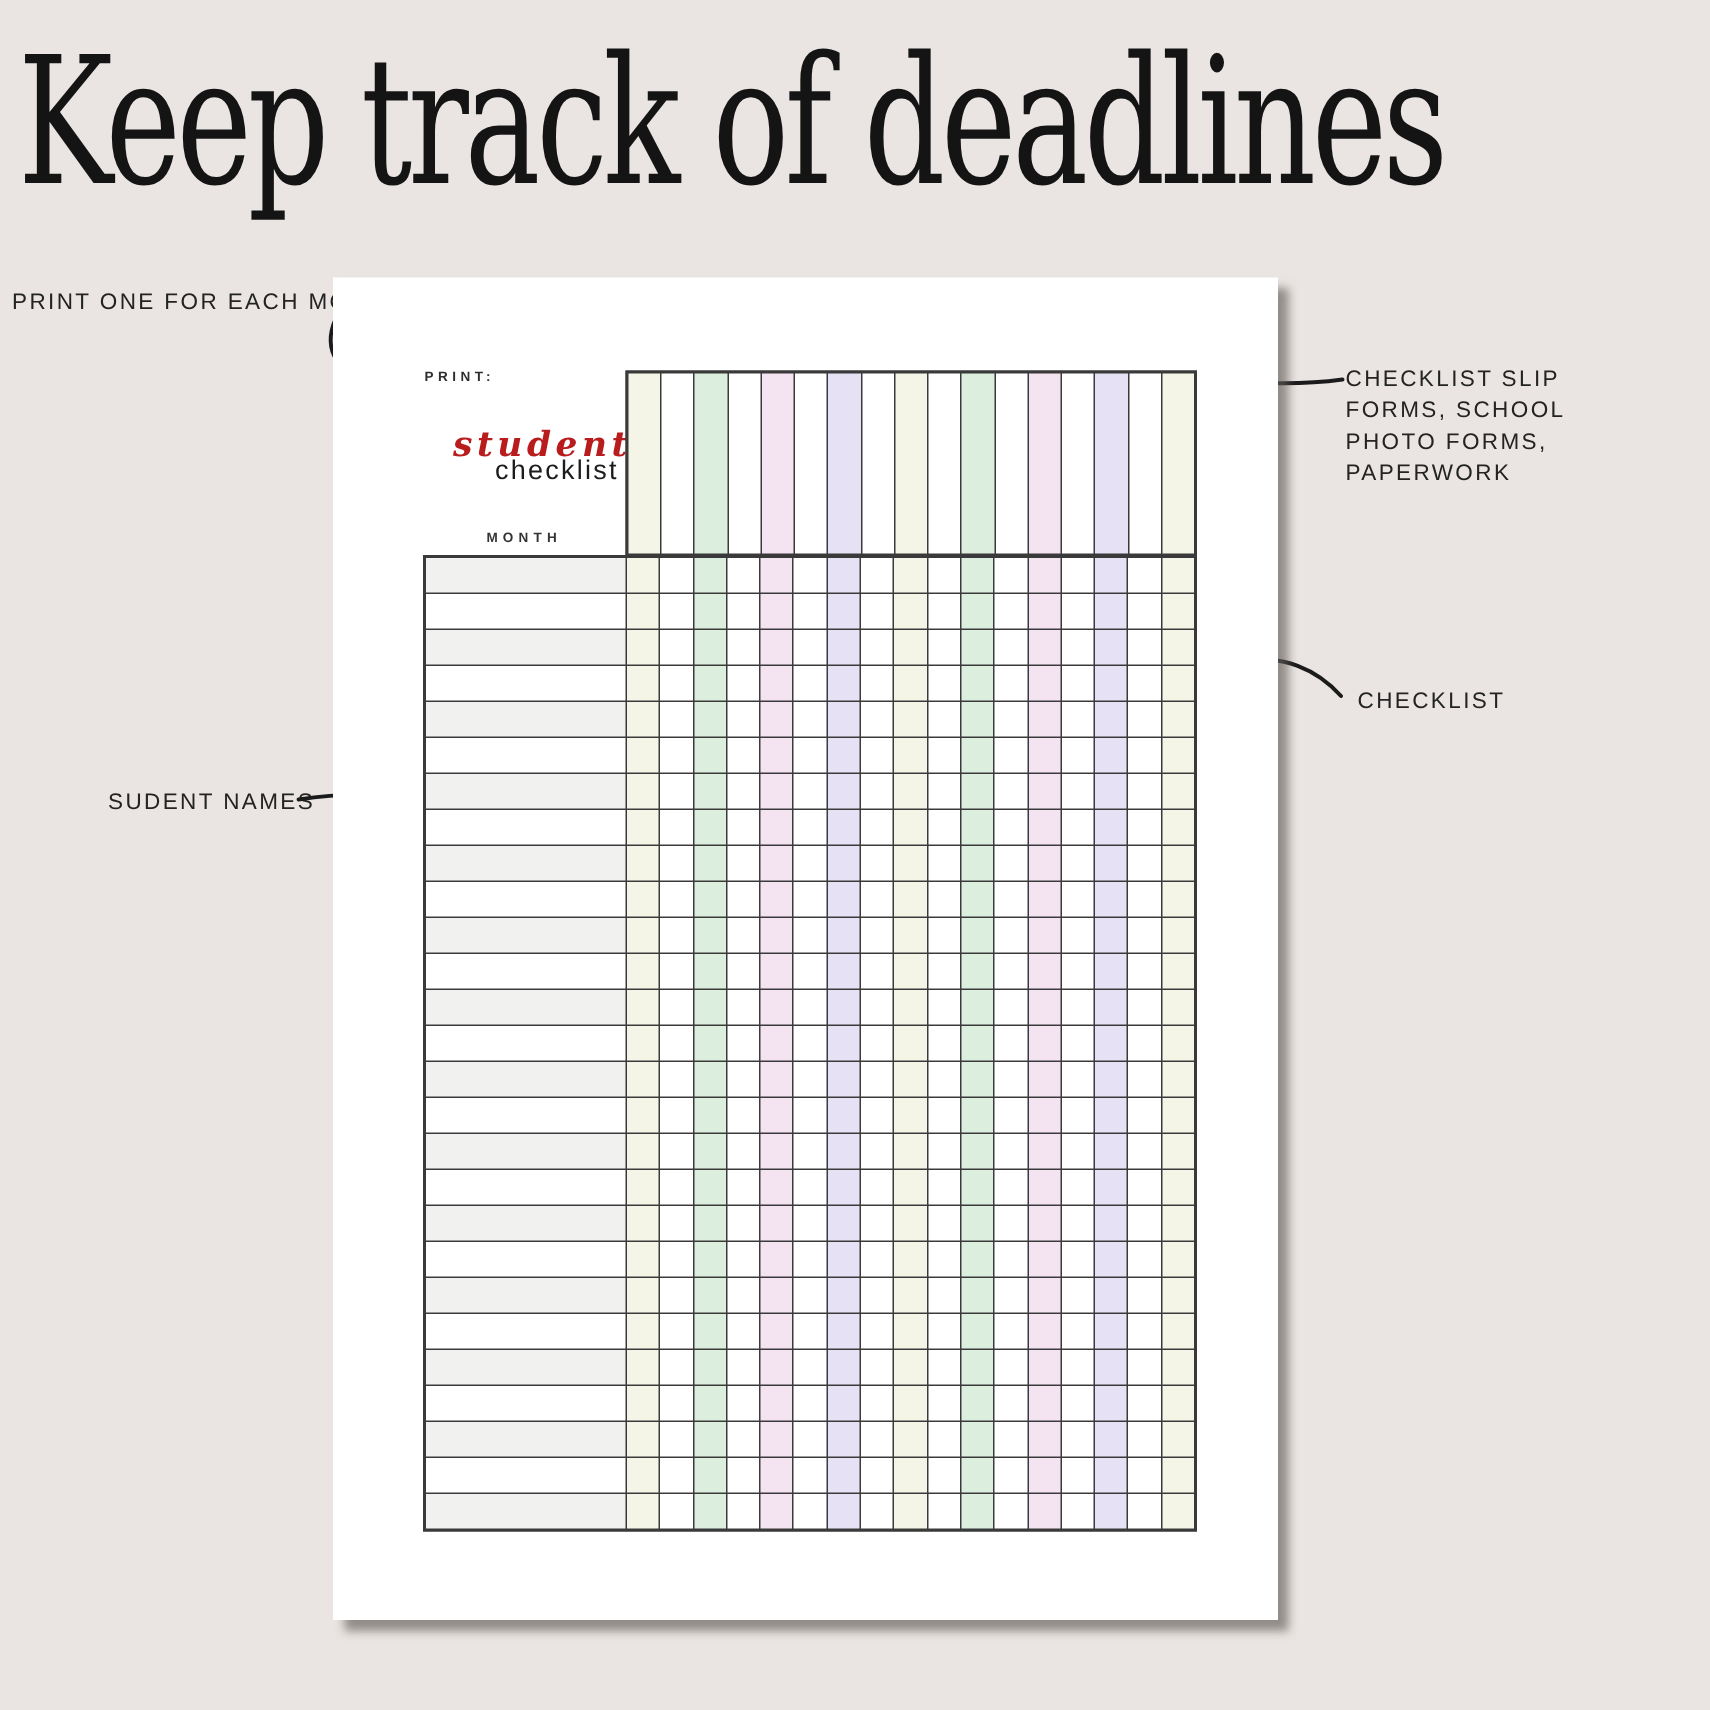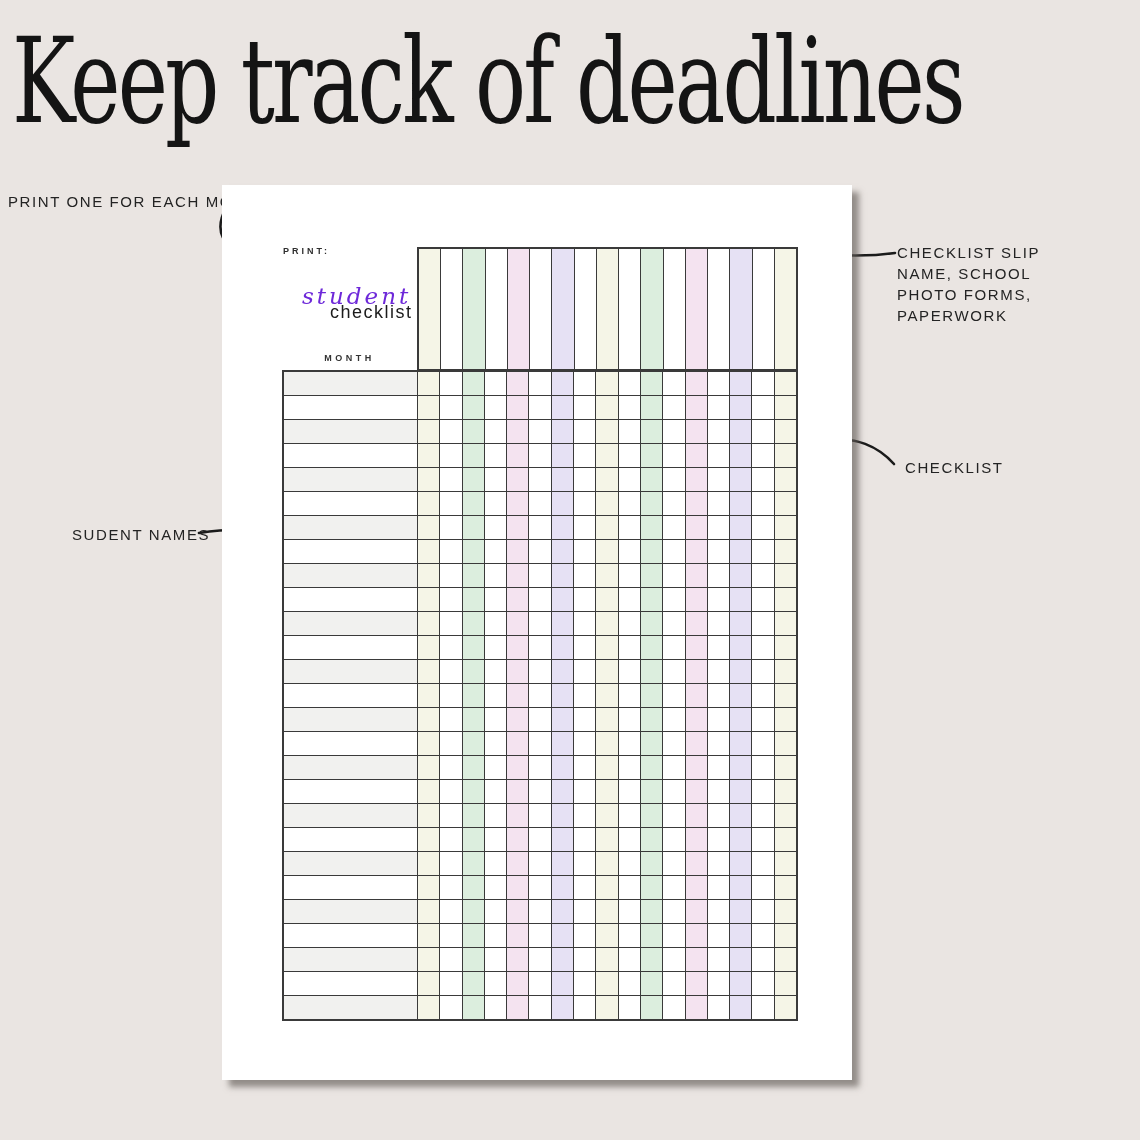--- a/index.html
+++ b/index.html
@@ -47,21 +47,22 @@
   .month-label{
     position:absolute;left:61px;top:61px;
     font-size:9px;font-weight:bold;
     letter-spacing:3px;color:#2e2e2e;
   }
   .logo{position:absolute;left:80px;top:98px;}
   .logo-word1{
     font-family:"DejaVu Serif", serif;
     font-style:italic;
     font-size:23px;letter-spacing:3px;
-    color:#6d28d9;
+    color:#b91c1c;
+    font-weight:bold;
   }
   .logo-word2{
     font-size:18px;letter-spacing:1.5px;
     color:#1c1c1c;
     margin:-7px 0 0 28px;
   }
   .name-label{
     position:absolute;left:60px;top:168px;width:135px;
     text-align:center;
     font-size:9px;font-weight:bold;
@@ -92,21 +93,21 @@
   <div class="headline">Keep track of deadlines</div>
 
   <div class="note note-print">PRINT ONE FOR EACH MONTH</div>
   <svg class="arrow-svg" style="left:212px;top:204px;width:72px;height:64px" viewBox="0 0 72 64">
     <path d="M14,4 C3,24 6,46 46,54"></path>
     <path d="M34,45 L47,54 L32,58"></path>
   </svg>
 
   <div class="note note-permission">
     <div>CHECKLIST SLIP</div>
-    <div>NAME, SCHOOL</div>
+    <div>FORMS, SCHOOL</div>
     <div>PHOTO FORMS,</div>
     <div>PAPERWORK</div>
   </div>
   <svg class="arrow-svg" style="left:815px;top:244px;width:82px;height:20px" viewBox="0 0 82 20">
     <path d="M80,9 C58,12 30,12 7,10"></path>
     <path d="M18,3 L5,10 L18,17"></path>
   </svg>
 
   <div class="note note-checklist">CHECKLIST</div>
   <svg class="arrow-svg" style="left:822px;top:432px;width:74px;height:38px" viewBox="0 0 74 38">

